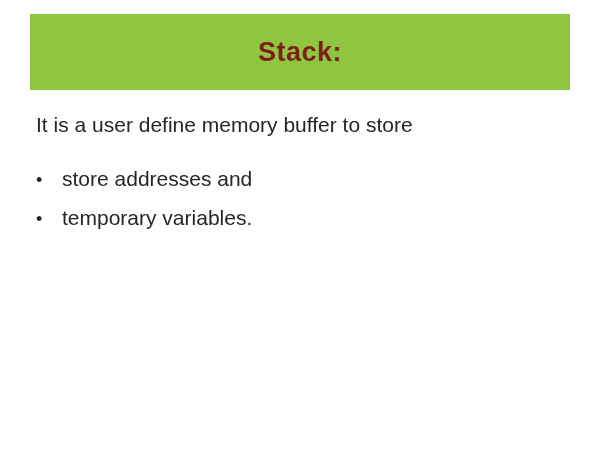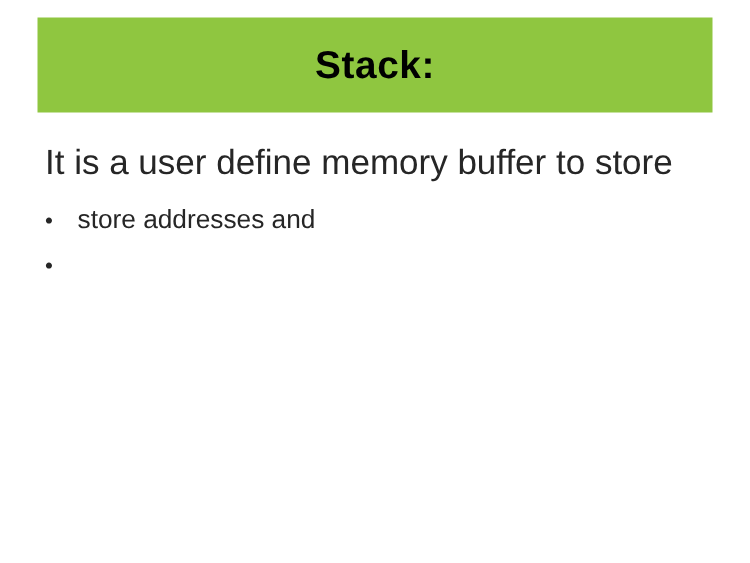--- a/index.html
+++ b/index.html
@@ -24,36 +24,36 @@
     left: 30px;
     top: 14px;
     width: 540px;
     height: 76px;
     background: #8fc640;
     display: flex;
     align-items: center;
     justify-content: center;
   }
   .title-text {
-    font-size: 31px;
+    font-size: 27px;
     font-weight: bold;
-    color: #000000;
+    color: #7f1d1d;
     letter-spacing: 0.5px;
   }
   .body-area {
     position: absolute;
     left: 36px;
     top: 110px;
     width: 530px;
     color: #262626;
   }
   .intro-line {
-    font-size: 28px;
+    font-size: 21px;
     line-height: 1.4;
-    margin-bottom: 8px;
+    margin-bottom: 21px;
   }
   .bullet-list {
     list-style: none;
     margin: 0;
     padding: 0;
   }
   .bullet-item {
     font-size: 21px;
     line-height: 1.85;
     display: flex;
@@ -78,17 +78,18 @@
   <div class="body-area">
     <div class="intro-line">It is a user define memory buffer to store</div>
 
     <ul class="bullet-list">
       <li class="bullet-item">
         <span class="bullet-marker">•</span>
         <span>store addresses and</span>
       </li>
       <li class="bullet-item">
         <span class="bullet-marker">•</span>
+        <span>temporary variables.</span>
       </li>
     </ul>
   </div>
 
 </div>
 
 </body></html>

